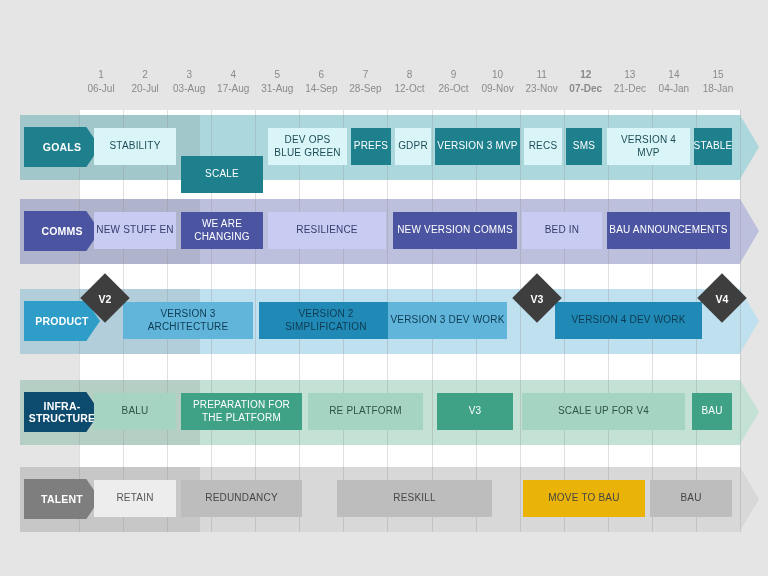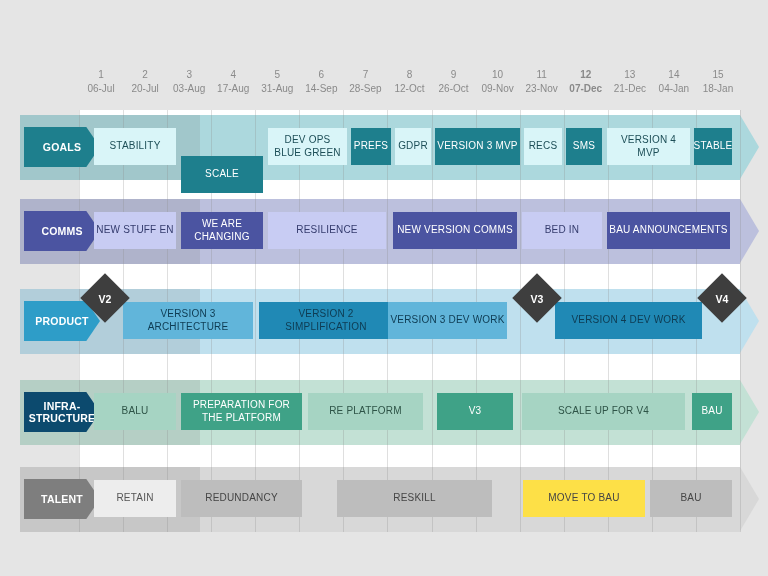--- a/index.html
+++ b/index.html
@@ -166,21 +166,21 @@
       </div>
       <div>
         <div class="band" style="top: 467px; height: 65px; background: rgb(216, 216, 216);">
           <div class="headshade"></div>
         </div>
         <div class="band-arrowhead" style="top: 467px; border-left: 19px solid rgb(216, 216, 216);"></div>
         <div class="lane-label" style="top: 479px; background: rgb(126, 126, 126);">TALENT</div>
         <div class="segment" style="left: 94px; width: 82px; top: 480px; background: rgb(237, 237, 237); color: rgb(85, 85, 85);">RETAIN</div>
         <div class="segment" style="left: 181px; width: 121px; top: 480px; background: rgb(189, 189, 189); color: rgb(69, 69, 69);">REDUNDANCY</div>
         <div class="segment" style="left: 337px; width: 155px; top: 480px; background: rgb(189, 189, 189); color: rgb(69, 69, 69);">RESKILL</div>
-        <div class="segment" style="left: 523px; width: 122px; top: 480px; background: #fde047; color: rgb(69, 69, 69);">MOVE TO BAU</div>
+        <div class="segment" style="left: 523px; width: 122px; top: 480px; background: #eab308; color: rgb(69, 69, 69);">MOVE TO BAU</div>
         <div class="segment" style="left: 650px; width: 82px; top: 480px; background: rgb(189, 189, 189); color: rgb(69, 69, 69);">BAU</div>
       </div>
     </div>
   <div id="milestones">
       <div class="milestone" style="left: 105px; top: 298px; background: rgb(62, 62, 62);">
         <div class="mlabel" style="color: rgb(255, 255, 255);">V2</div>
       </div>
       <div class="milestone" style="left: 537px; top: 298px; background: rgb(62, 62, 62);">
         <div class="mlabel" style="color: rgb(255, 255, 255);">V3</div>
       </div>

